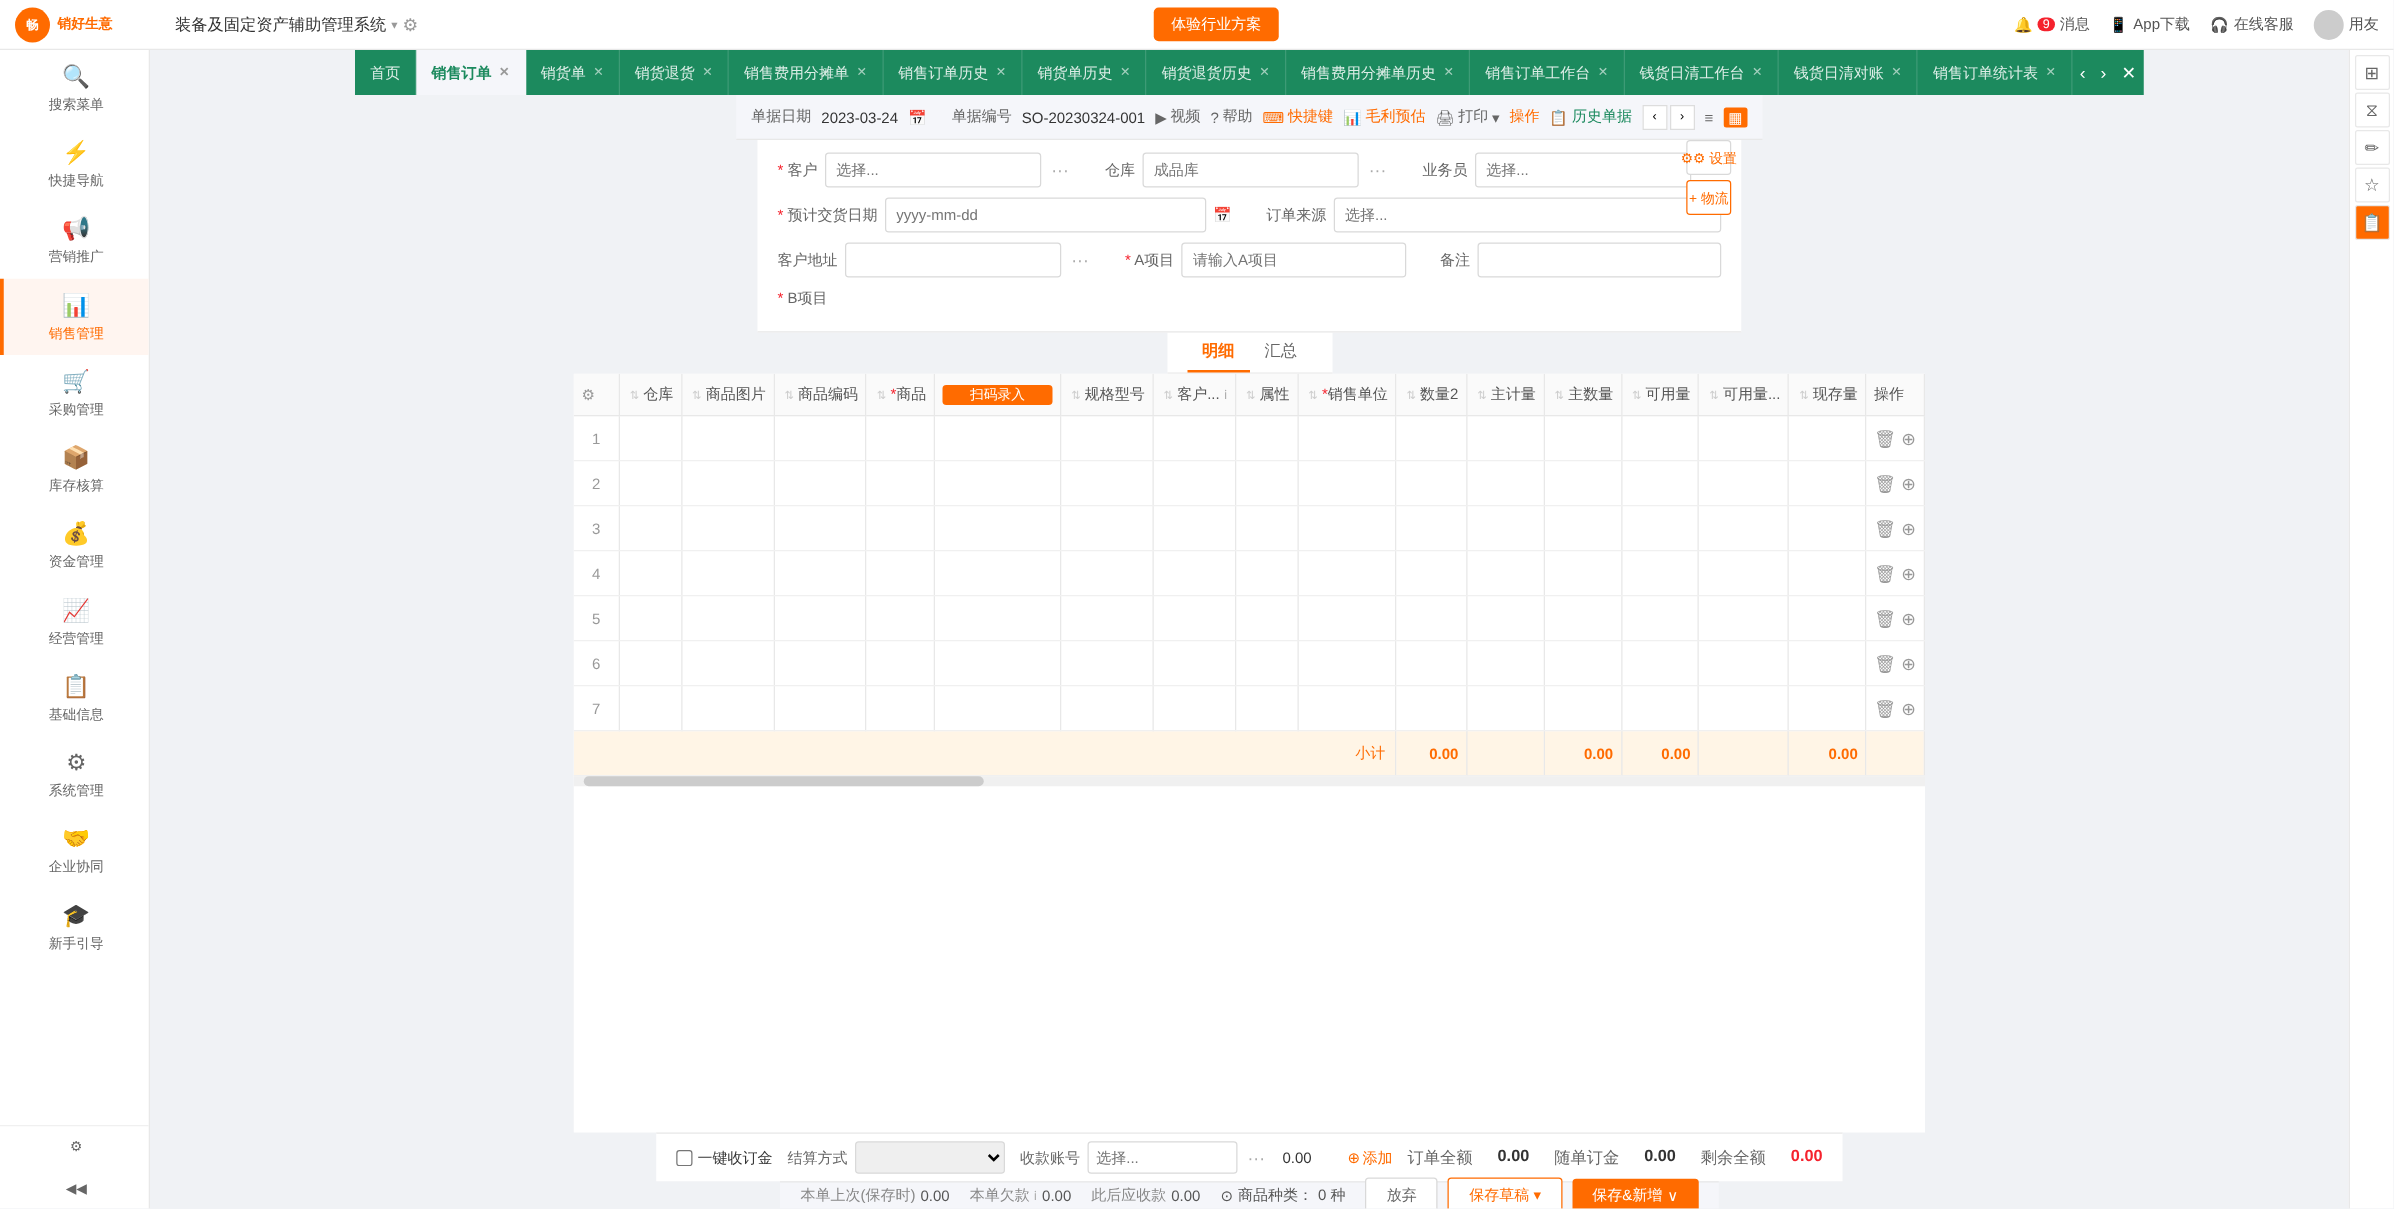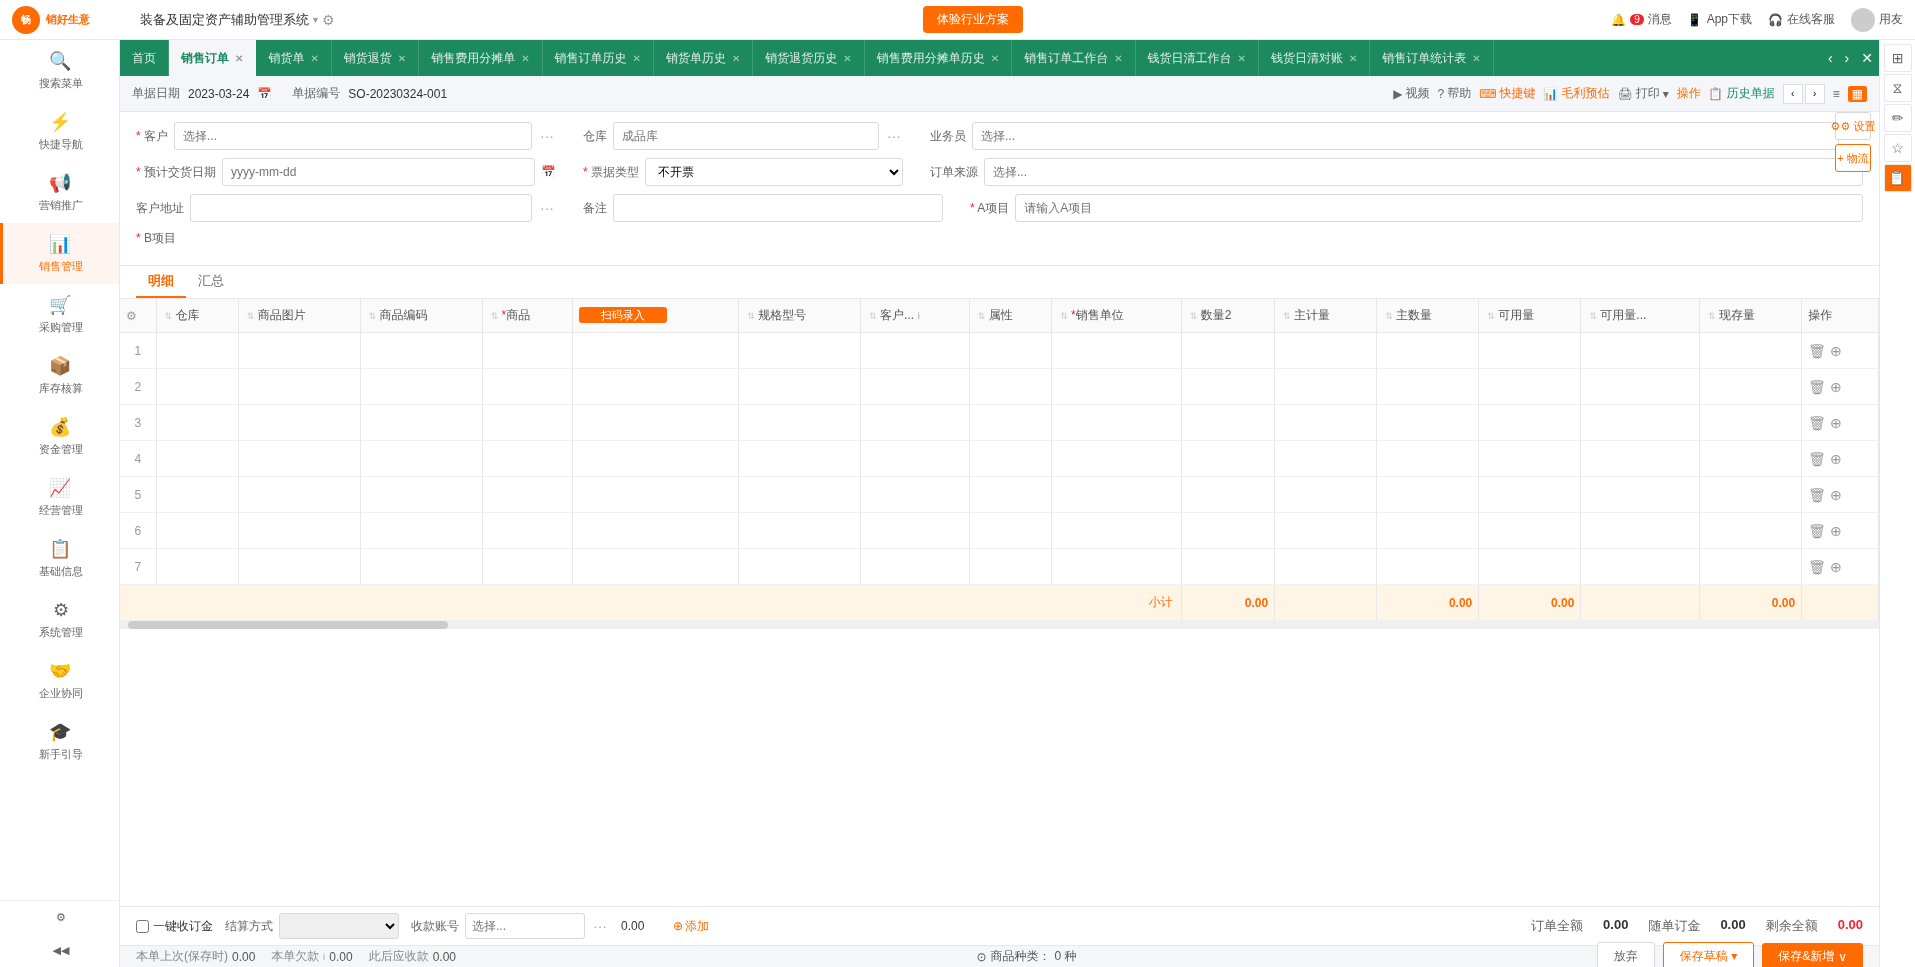--- a/index.html
+++ b/index.html
@@ -25,21 +25,21 @@
     .main-layout { display: flex; flex: 1; overflow: hidden; }
 
     
     .sidebar { width: 120px; background: #fff; border-right: 1px solid #e8e8e8; display: flex; flex-direction: column; overflow-y: auto; }
     .sidebar-item { display: flex; flex-direction: column; align-items: center; padding: 10px 4px; cursor: pointer; color: #666; font-size: 11px; gap: 4px; border-left: 3px solid transparent; }
     .sidebar-item.active { background: #fff5f0; color: #ff6b00; border-left: 3px solid #ff6b00; }
     .sidebar-icon { font-size: 18px; }
     .sidebar-bottom { margin-top: auto; border-top: 1px solid #f0f0f0; }
 
     
-    .content-area { flex: 1; display: flex; flex-direction: column; overflow: hidden; }
+    .content-area { flex: 1; display: flex; flex-direction: column; overflow: hidden; align-items: center; }
 
     
     .tab-bar { height: 36px; background: #1c8a5e; display: flex; align-items: stretch; padding: 0; overflow: hidden; }
     .tab-item { display: flex; align-items: center; padding: 0 12px; color: rgba(255,255,255,0.85); cursor: pointer; font-size: 12px; white-space: nowrap; gap: 4px; border-right: 1px solid rgba(255,255,255,0.15); }
     .tab-item.active { background: #f5f6fa; color: #1c8a5e; font-weight: bold; }
     .tab-close { font-size: 10px; color: rgba(255,255,255,0.6); margin-left: 2px; }
     .tab-item.active .tab-close { color: #999; }
     .tab-nav-btns { display: flex; align-items: center; margin-left: auto; }
     .tab-nav-btn { color: white; padding: 0 6px; cursor: pointer; font-size: 14px; }
 
@@ -350,44 +350,38 @@
               <span>+ 物流</span>
             </button>
           </div>
         </div>
         <div class="form-row">
           <div class="form-field" style="max-width:420px;">
             <span class="form-label"><span class="required-mark">*</span> <span>预计交货日期</span></span>
             <input class="form-input" placeholder="yyyy-mm-dd" style="">
             <span class="calendar-icon">📅</span>
           </div>
-          <div class="form-field" style="max-width:320px;">
-            <span class="form-label"><span class="required-mark">*</span> <span>票据类型</span></span>
-            <select class="form-select">
-              <option>不开票</option>
-            </select>
-          </div>
           <div class="form-field">
             <span class="form-label">订单来源</span>
             <input class="form-input" placeholder="选择..." style="">
           </div>
         </div>
         <div class="form-row">
           <div class="form-field" style="max-width:420px;">
             <span class="form-label">客户地址</span>
             <input class="form-input" style="">
             <span class="dots-btn">···</span>
           </div>
+          <div class="form-field">
+            <span class="form-label"><span class="required-mark">*</span> <span>A项目</span></span>
+            <input class="form-input" placeholder="请输入A项目" style="">
+          </div>
           <div class="form-field" style="max-width:360px;">
             <span class="form-label">备注</span>
             <input class="form-input" style="">
-          </div>
-          <div class="form-field">
-            <span class="form-label"><span class="required-mark">*</span> <span>A项目</span></span>
-            <input class="form-input" placeholder="请输入A项目" style="">
           </div>
         </div>
         <div class="form-row">
           <div class="form-field" style="max-width:420px;">
             <span class="form-label"><span class="required-mark">*</span> <span>B项目</span></span>
           </div>
         </div>
       </div>
 
       <div class="content-tabs">

